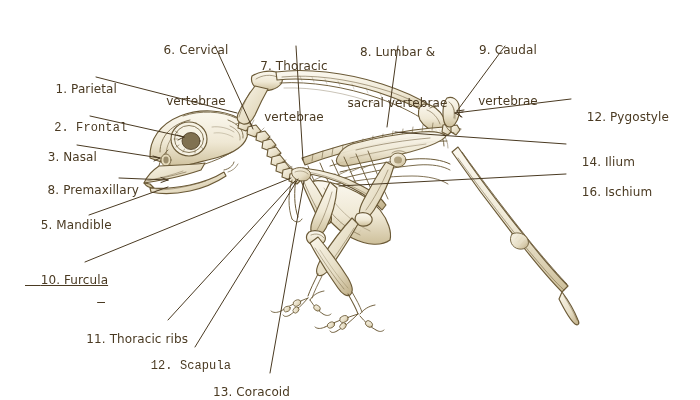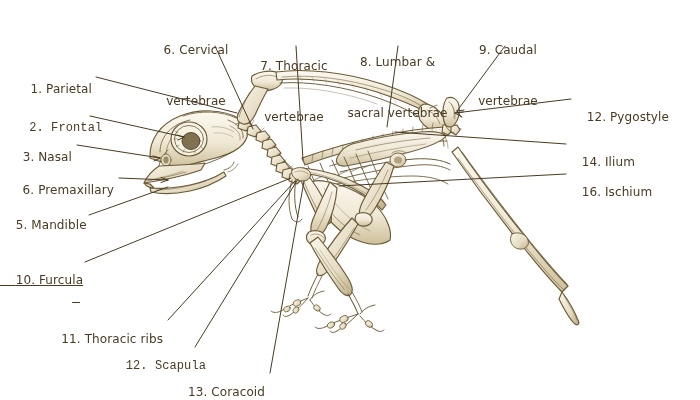--- a/index.html
+++ b/index.html
@@ -17,21 +17,21 @@
   }
   .label {
     position: absolute;
     font-size: 12px;
     line-height: 17px;
     color: #4a3a22;
     white-space: pre;
     letter-spacing: 0.1px;
   }
   .label.center { text-align: center; }
-  .label.right  { text-align: right; }
+  .label.right  { text-align: right; padding-left: 25px; }
   #art, #leaders {
     position: absolute;
     left: 0; top: 0;
     width: 700px;
     height: 400px;
     pointer-events: none;
   }
 </style>
 </head>
 <body>
@@ -423,21 +423,21 @@
 
   <div class="label right" style="left:0;  top:103px; width:85px;font-family:Liberation Mono, monospace;">
     <span>2. Frontal</span>
   </div>
 
   <div class="label right" style="left:0;  top:132px; width:72px;">
     <span>3. Nasal</span>
   </div>
 
   <div class="label right" style="left:0;  top:165px; width:114px;">
-    <span>6. Premaxillary</span>
+    <span>8. Premaxillary</span>
   </div>
 
   <div class="label right" style="left:0;  top:200px; width:84px;">
     <span>5. Mandible</span>
   </div>
 
   <div class="label right" style="left:0;  top:255px; width:80px;text-decoration:underline;">
     <span>10. Furcula</span>
   </div>
 
@@ -456,21 +456,21 @@
   <div class="label center" style="left:146px; top:8px;  width:100px;">
     <div>6. Cervical</div>
     <div>vertebrae</div>
   </div>
 
   <div class="label center" style="left:244px; top:24px;  width:100px;">
     <div>7. Thoracic</div>
     <div>vertebrae</div>
   </div>
 
-  <div class="label center" style="left:330px; top:20px;  width:135px;">
+  <div class="label center" style="left:330px; top:10px;  width:135px;">
     <div>8. Lumbar &amp;</div>
     <div>sacral vertebrae</div>
   </div>
 
   <div class="label center" style="left:458px; top:8px;  width:100px;">
     <div>9. Caudal</div>
     <div>vertebrae</div>
   </div>
 
   <div class="label" style="left:571px; top:92px;">

